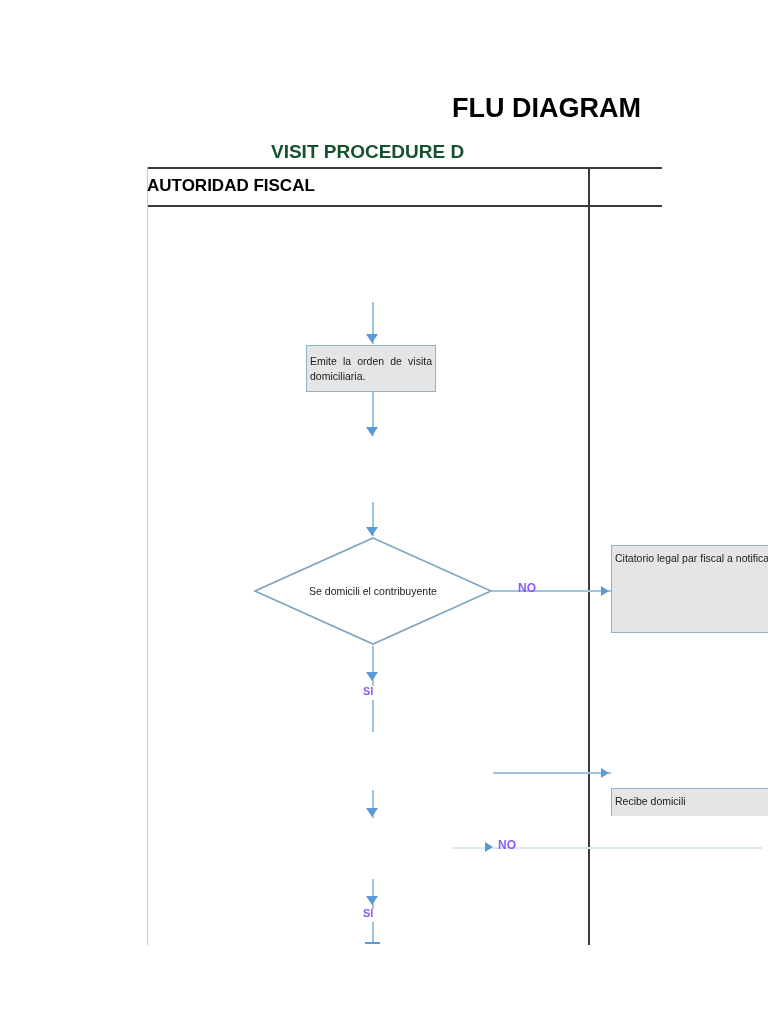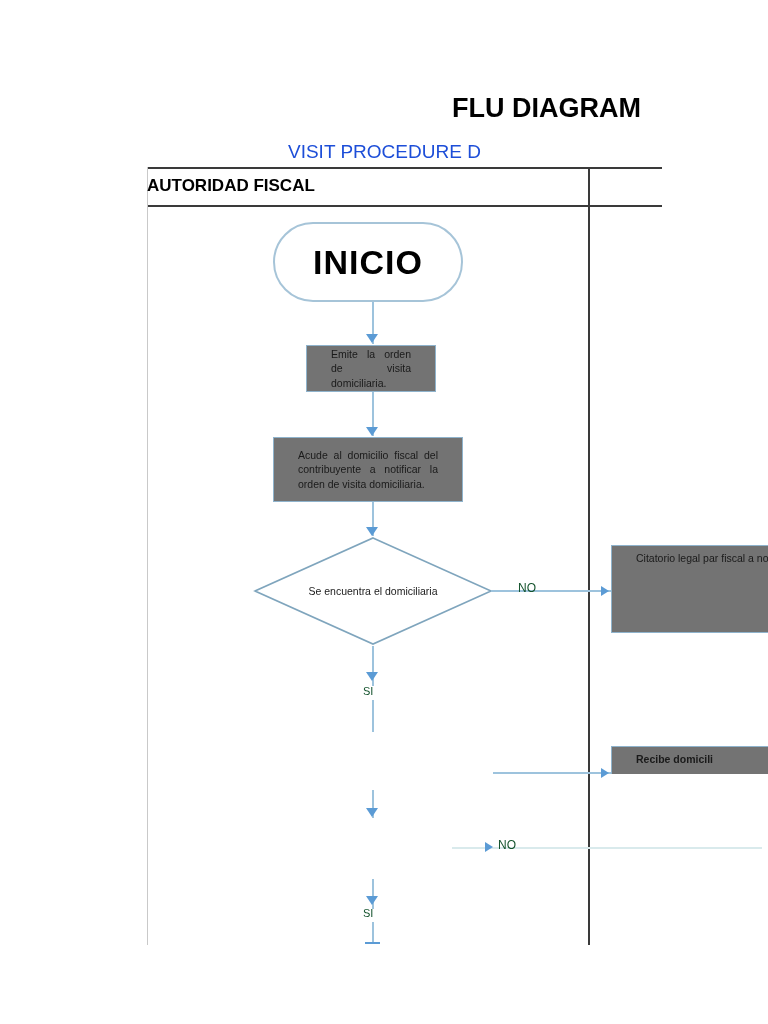--- a/index.html
+++ b/index.html
@@ -29,25 +29,25 @@
     left: 452px;
     top: 93px;
     font-size: 27px;
     font-weight: bold;
     color: #000000;
     letter-spacing: 0px;
     white-space: nowrap;
   }
   .doc-subtitle {
     position: absolute;
-    left: 288px;
+    left: 271px;
     top: 141px;
     font-size: 19px;
-    font-weight: normal;
-    color: #1d4ed8;
+    font-weight: bold;
+    color: #14532d;
     white-space: nowrap;
   }
 
   
   .lane-table {
     position: absolute;
     left: 147px;
     top: 167px;
     width: 515px;
     height: 40px;
@@ -103,24 +103,24 @@
     font-size: 34px;
     font-weight: bold;
     color: #000000;
     letter-spacing: 1px;
   }
 
   .process {
     position: absolute;
     box-sizing: border-box;
     border: 1.5px solid #8fb3cc;
-    background: #737373;
+    background: #e5e5e5;
     display: flex;
     align-items: center;
-    padding: 5px 24px;
+    padding: 5px 3px;
     font-size: 10.5px;
     line-height: 1.38;
     color: #1a1a1a;
     text-align: justify;
     text-justify: inter-word;
   }
   .process > span { display: block; width: 100%; }
 
   .process-clip {
     position: absolute;
@@ -175,22 +175,22 @@
   }
   .tick-h {
     position: absolute;
     height: 2px;
     background: #5b9bd5;
   }
 
   .branch-label {
     position: absolute;
     font-size: 12px;
-    font-weight: normal;
-    color: #14532d;
+    font-weight: bold;
+    color: #8b5cf6;
     white-space: nowrap;
   }
   .branch-label.small {
     font-size: 11px;
   }
 </style>
 </head>
 <body>
 
 <div id="page">
@@ -199,44 +199,40 @@
   <div class="doc-subtitle">VISIT PROCEDURE D</div>
 
   <div class="lane-table">
     <div class="lane-rule top"></div>
     <div class="lane-rule bottom"></div>
   </div>
   <div class="lane-left-edge"></div>
   <div class="lane-divider-v"></div>
   <div class="lane-header-label">AUTORIDAD FISCAL</div>
 
-  <div class="terminator" style="left:273px; top:222px; width:190px; height:80px;">INICIO</div>
 
   <div class="conn-v" style="left:372px; top:302px; height:42px;"></div>
   <div class="arrow-down" style="left:366px; top:334px;"></div>
 
   <div class="process" style="left:306px; top:345px; width:130px; height:47px;">
     <span>Emite la orden de visita domiciliaria.</span>
   </div>
 
   <div class="conn-v" style="left:372px; top:392px; height:44px;"></div>
   <div class="arrow-down" style="left:366px; top:427px;"></div>
 
-  <div class="process" style="left:273px; top:437px; width:190px; height:65px;">
-    <span>Acude al domicilio fiscal del contribuyente a notificar la orden de visita domiciliaria.</span>
-  </div>
 
   <div class="conn-v" style="left:372px; top:502px; height:34px;"></div>
   <div class="arrow-down" style="left:366px; top:527px;"></div>
 
   <div class="decision-wrap" style="left:253px; top:536px; width:240px; height:110px;">
     <svg width="240" height="110" viewBox="0 0 240 110">
       <polygon points="120,2 238,55 120,108 2,55" fill="#ffffff" stroke="#7fa5bd" stroke-width="1.6"></polygon>
     </svg>
-    <div class="decision-label">Se encuentra el domiciliaria</div>
+    <div class="decision-label">Se domicili el contribuyente</div>
   </div>
 
   <div class="conn-h" style="left:491px; top:590px; width:120px;"></div>
   <div class="branch-label" style="left:518px; top:581px;">NO</div>
   <div class="arrow-right" style="left:601px; top:586px;"></div>
 
   <div class="conn-v" style="left:372px; top:646px; height:40px;"></div>
   <div class="arrow-down" style="left:366px; top:672px;"></div>
   <div class="branch-label small" style="left:363px; top:685px;">SI</div>
   <div class="conn-v" style="left:372px; top:700px; height:32px;"></div>
@@ -244,21 +240,21 @@
   <div class="process-clip" style="left:611px; top:545px; width:157px; height:88px;">
     <div class="process" style="left:0px; top:0px; width:215px; height:88px; align-items:flex-start;">
       <span>Citatorio legal par fiscal a notificar</span>
     </div>
   </div>
 
 
   <div class="conn-h" style="left:493px; top:772px; width:118px;"></div>
   <div class="arrow-right" style="left:601px; top:768px;"></div>
 
-  <div class="process-clip" style="left:611px; top:746px; width:157px; height:28px;font-weight:bold;">
+  <div class="process-clip" style="left:611px; top:788px; width:157px; height:28px;">
     <div class="process" style="left:0px; top:0px; width:200px; height:46px; align-items:flex-start;">
       <span>Recibe domicili</span>
     </div>
   </div>
 
   <div class="conn-v" style="left:372px; top:790px; height:28px;"></div>
   <div class="arrow-down" style="left:366px; top:808px;"></div>
 
 
   <div class="conn-h pale" style="left:452px; top:847px; width:310px;"></div>

